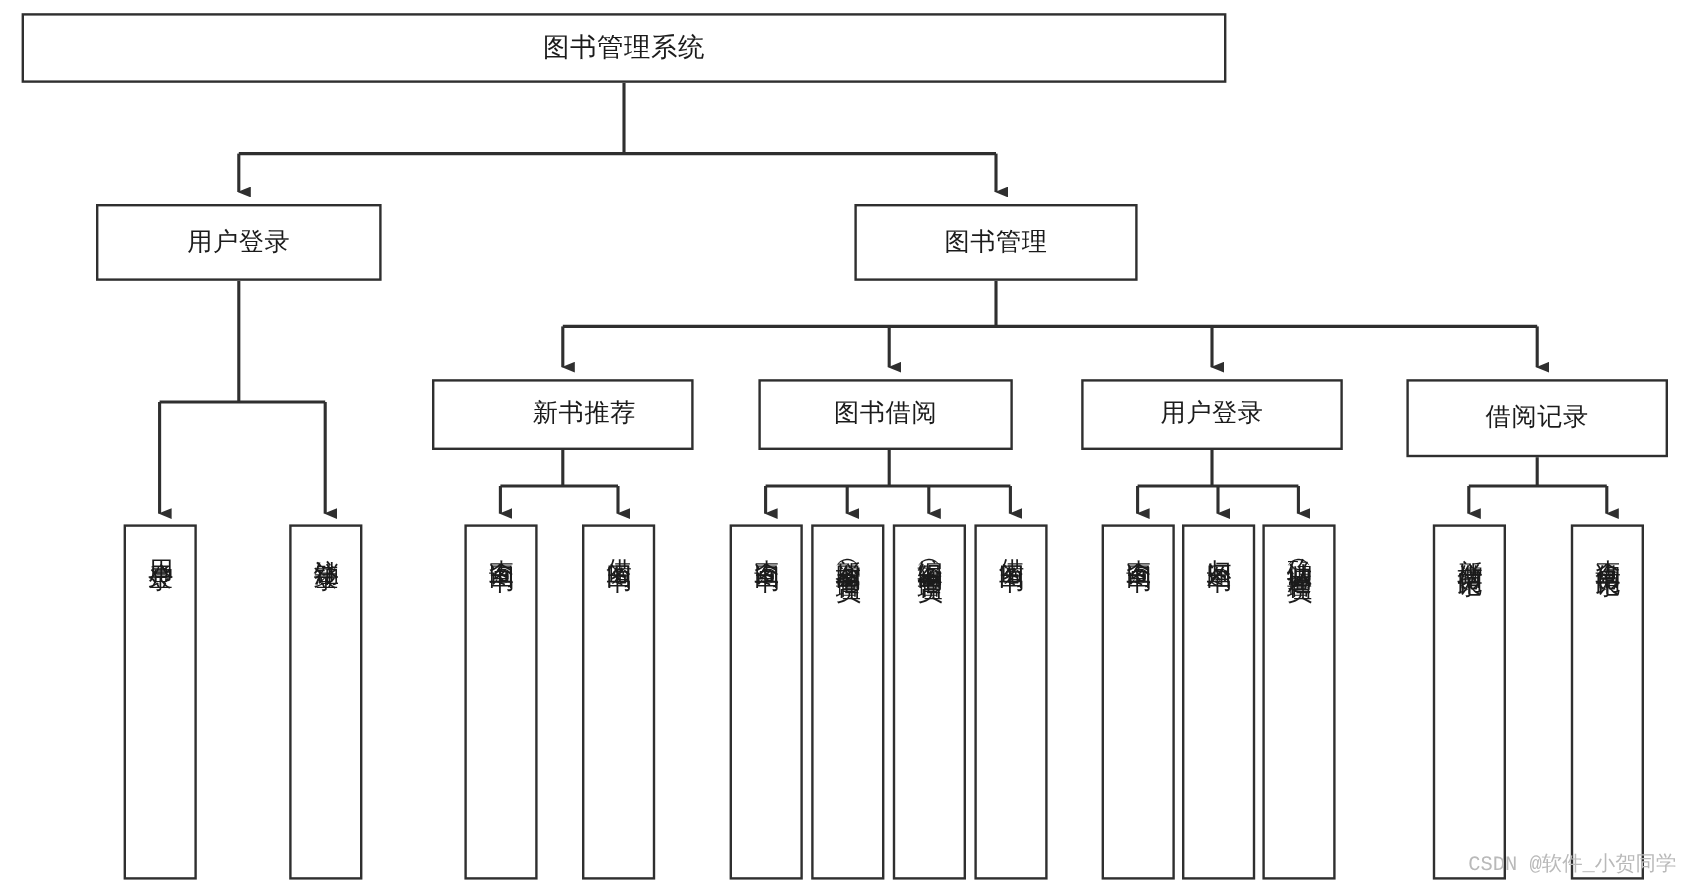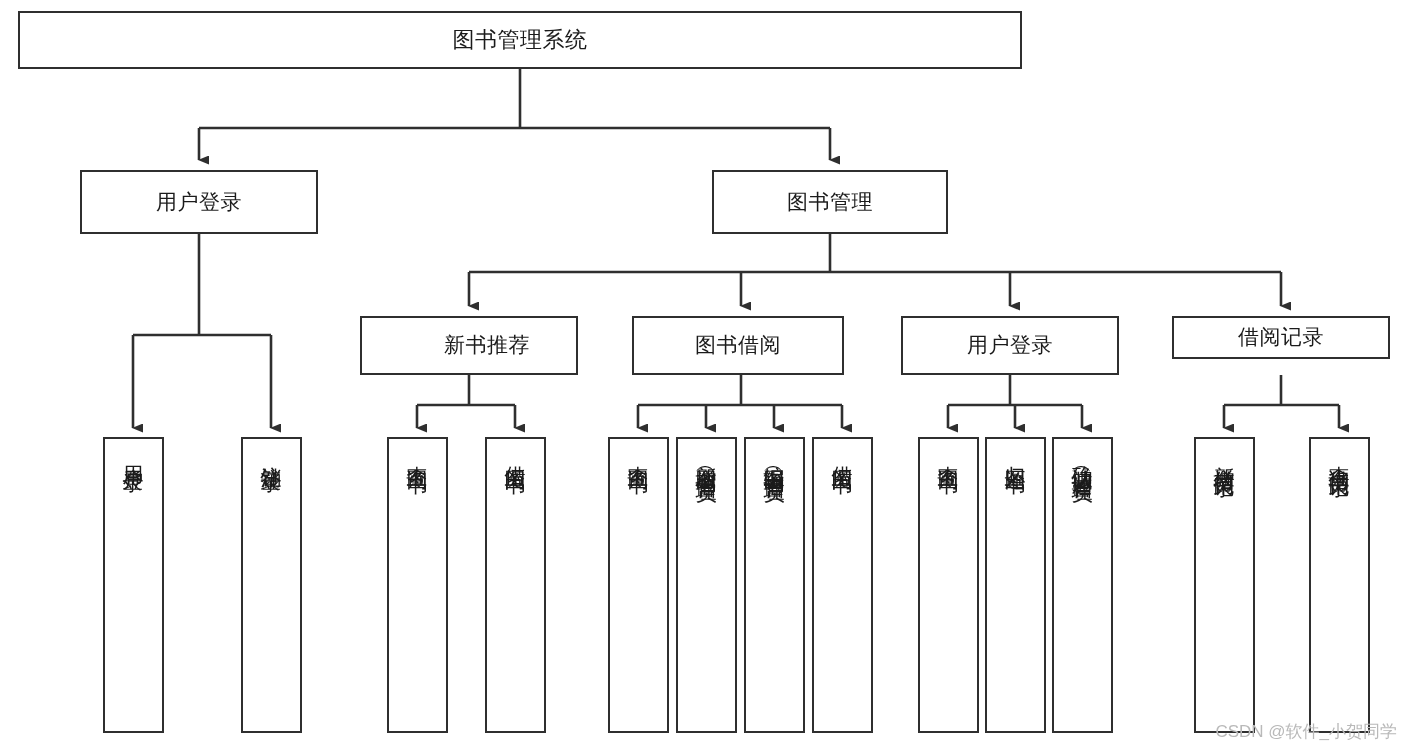--- a/index.html
+++ b/index.html
@@ -61,26 +61,26 @@
     writing-mode: vertical-rl;
     text-orientation: upright;
     font-size: 21px;
     line-height: 1.0;
     letter-spacing: 2.5px;
     white-space: nowrap;
   }
   .watermark {
     position: absolute;
     right: 8px;
-    bottom: 4px;
+    bottom: 16px;
     font-size: 17px;
     color: #b9b9b9;
     white-space: nowrap;
     z-index: 5;
-    font-family: Liberation Sans, sans-serif;
+    font-family: Liberation Mono, monospace;
   }
 </style>
 </head>
 <body>
 
 <div id="diagram-root">
 
   <svg id="edge-layer" viewBox="0 0 1405 747" xmlns="http://www.w3.org/2000/svg">
     <defs>
       <marker id="arrowhead" markerWidth="9" markerHeight="11" refX="4.5" refY="10" orient="auto" markerUnits="userSpaceOnUse">
@@ -164,21 +164,21 @@
   </div>
 
   <div class="node horiz" style="left:632px; top:316px; width:212px; height:59px;">
     <span class="label">图书借阅</span>
   </div>
 
   <div class="node horiz" style="left:901px; top:316px; width:218px; height:59px;">
     <span class="label">用户登录</span>
   </div>
 
-  <div class="node horiz" style="left:1172px; top:316px; width:218px; height:43px;">
+  <div class="node horiz" style="left:1172px; top:316px; width:218px; height:65px;">
     <span class="label">借阅记录</span>
   </div>
 
   <div class="node leaf" style="left:103px; top:437px; width:61px; height:296px;">
     <span class="label">用户登录</span>
   </div>
 
   <div class="node leaf" style="left:241px; top:437px; width:61px; height:296px;">
     <span class="label">注销登录</span>
   </div>

